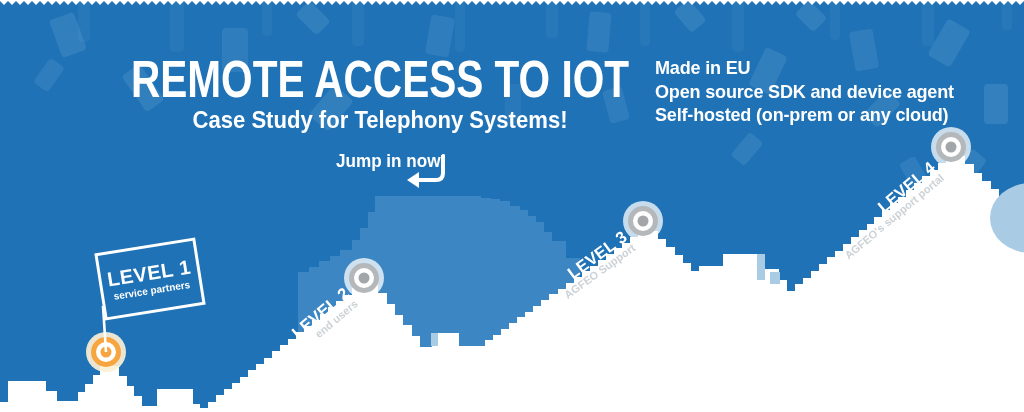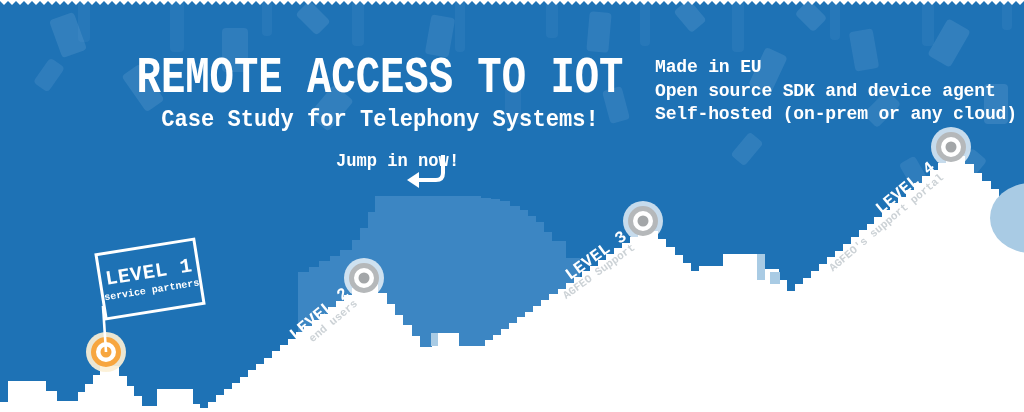--- a/index.html
+++ b/index.html
@@ -1,19 +1,19 @@
 <!DOCTYPE html>
 <html><head>
 <meta charset="utf-8">
 <style>
   html,body{margin:0;padding:0;background:#fff;}
   #banner{
     position:relative;width:1024px;height:412px;overflow:hidden;
     background:#1e72b5;
-    font-family:Liberation Mono, monospace;
+    font-family:Liberation Sans, sans-serif;
   }
   svg{position:absolute;left:0;top:0;}
   .txt{position:absolute;color:#fff;font-weight:bold;white-space:nowrap;}
   #title{top:53px;left:380px;font-size:52px;line-height:1;
          transform:translateX(-50%) scaleX(.78);letter-spacing:0;}
   #subtitle{top:106px;left:380px;font-size:24px;
          transform:translateX(-50%) scaleX(.92);}
   #cta{top:150px;left:336px;font-size:19px;transform:scaleX(.9);transform-origin:left center;cursor:pointer;}
   #features{top:56px;left:655px;font-size:19px;line-height:23.5px;
          transform:scaleX(.95);transform-origin:left top;letter-spacing:-.2px;}

